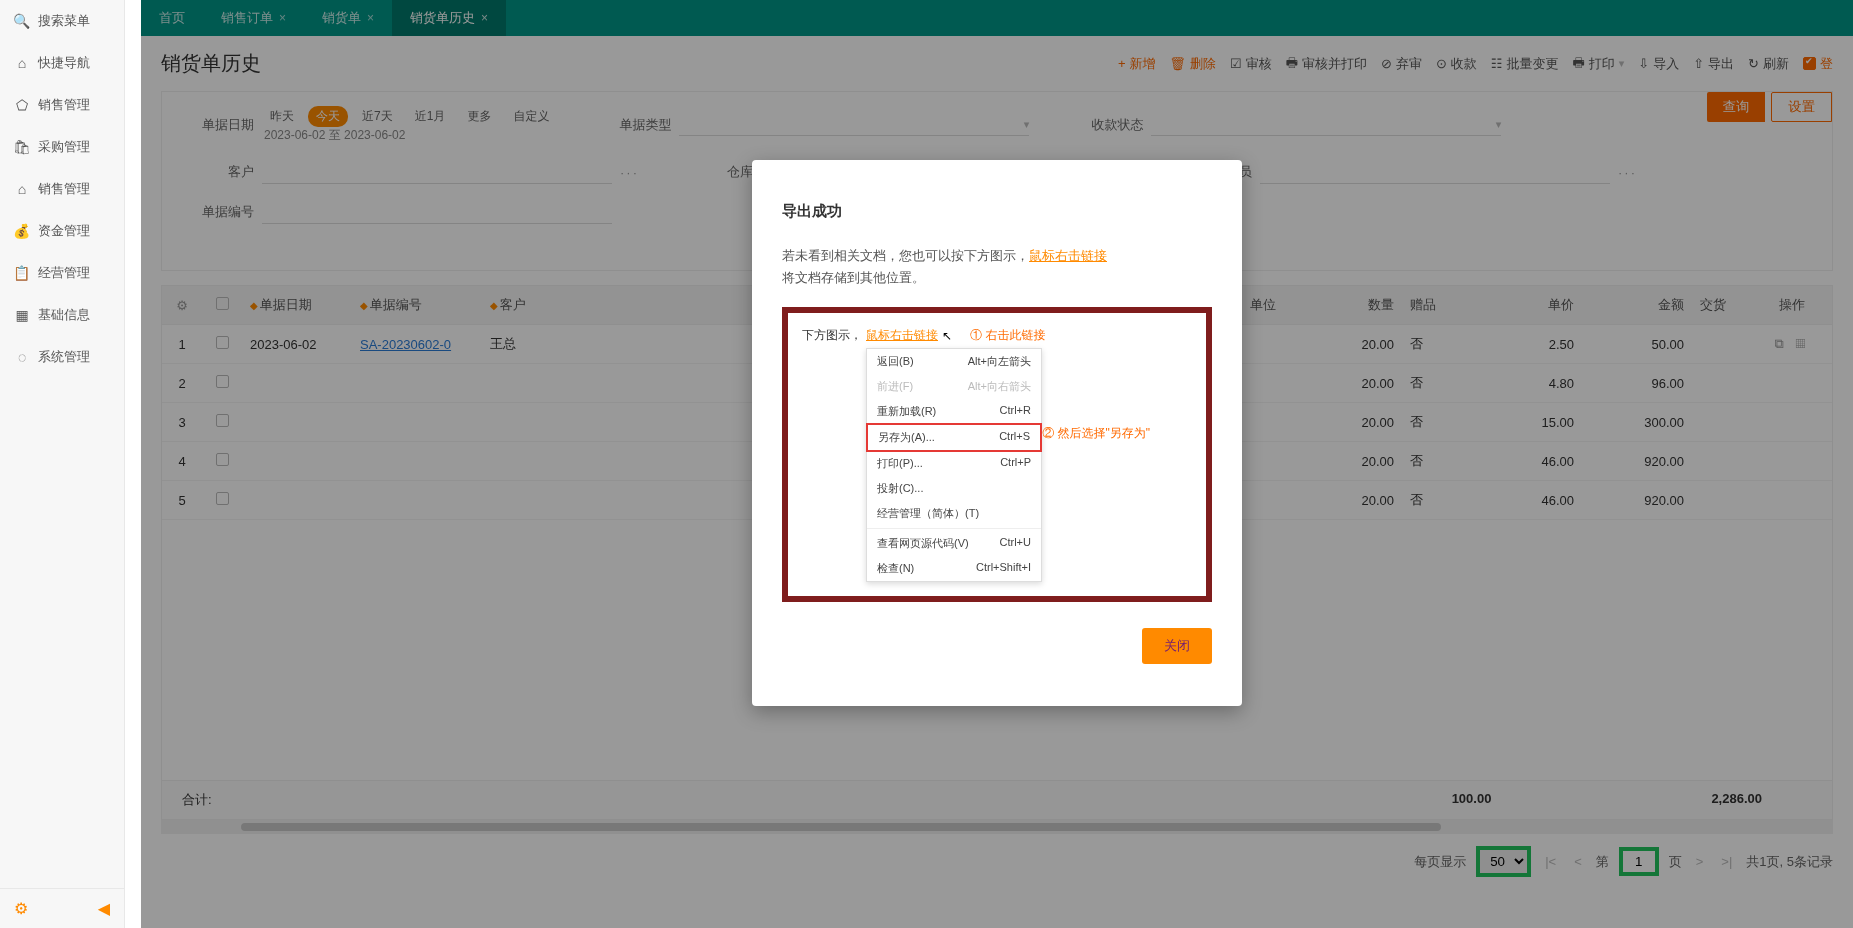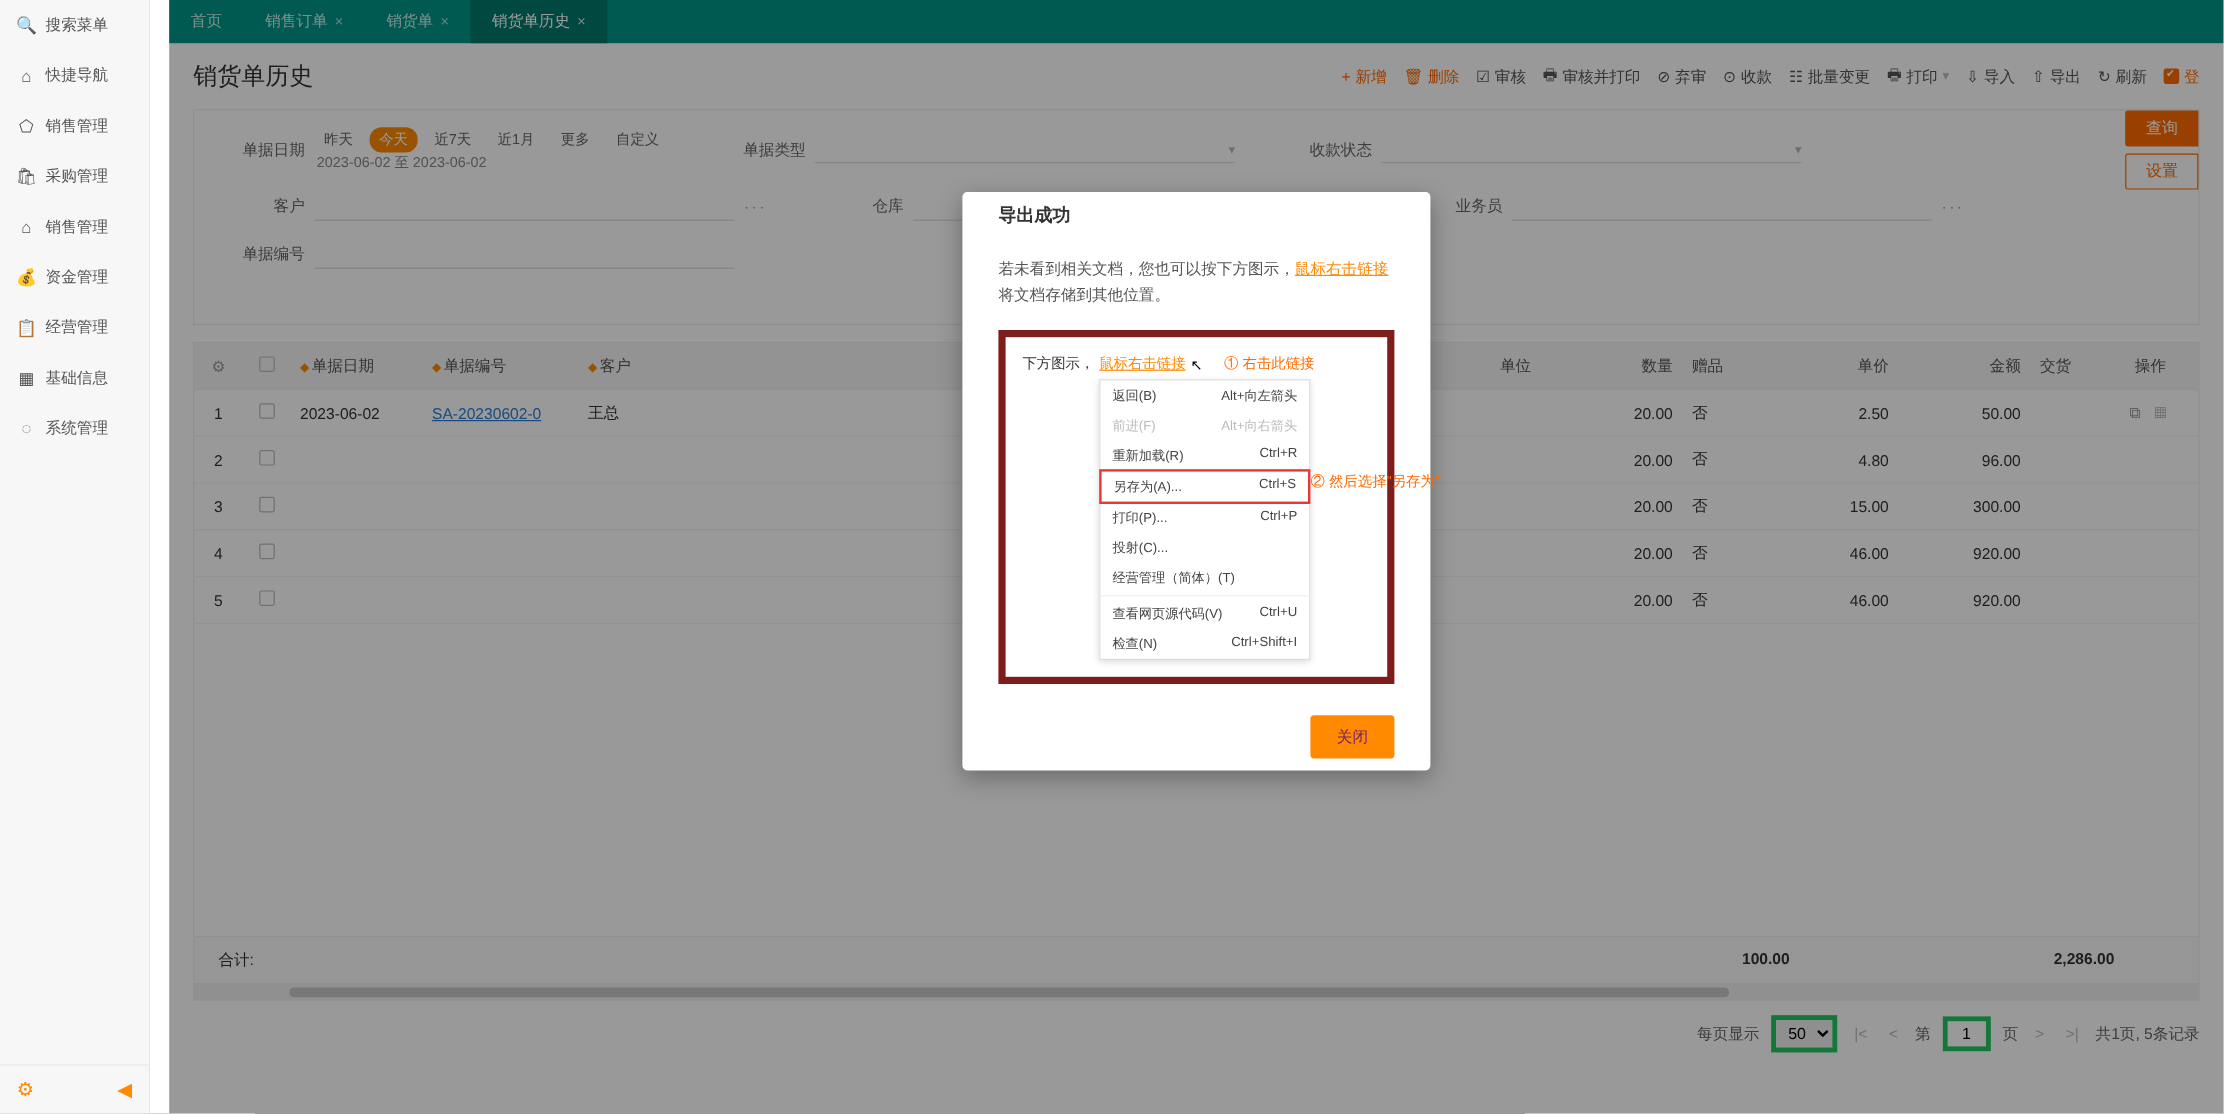--- a/index.html
+++ b/index.html
@@ -37,21 +37,21 @@
     .filter-label { width: 74px; text-align: right; color: #666; font-size: 13px; }
     .date-chips { display: flex; gap: 6px; align-items: center; font-size: 12px; }
     .chip { padding: 2px 8px; border-radius: 10px; cursor: pointer; color: #666; }
     .chip.active { background: #ff8a00; color: #fff; }
     .date-range { color: #888; font-size: 12px; margin-left: 2px; }
     .input-line { border: none; border-bottom: 1px solid #ddd; width: 350px; padding: 4px 0; outline: none; background: transparent; }
     .input-sm { width: 350px; }
     .dots { color: #999; cursor: pointer; letter-spacing: 2px; }
     .select-line { border: none; border-bottom: 1px solid #ddd; width: 350px; padding: 4px 0; background: transparent; color: #999; cursor: pointer; display: flex; justify-content: flex-end; }
     .caret { color: #bbb; font-size: 11px; }
-    .filter-actions { position: absolute; right: 0; top: 0; display: flex; flex-direction: column; gap: 6px; }
+    .filter-actions { position: absolute; right: 0; top: 0; display: flex; flex-direction: row; gap: 6px; }
     .btn-query { background: #ff6a00; color: #fff; border: none; padding: 6px 16px; cursor: pointer; border-radius: 2px 0 0 2px; }
     .btn-settings { background: #fff; color: #ff6a00; border: 1px solid #ff6a00; padding: 5px 16px; cursor: pointer; border-radius: 2px 0 0 2px; }
     
     
     .table-wrap { margin: 14px 20px 0; border: 1px solid #eee; }
     table { width: 100%; border-collapse: collapse; font-size: 13px; }
     th { background: #f5f5f5; padding: 10px 8px; text-align: left; color: #555; border-bottom: 1px solid #eee; font-weight: normal; white-space: nowrap; }
     th.num, td.num { text-align: right; }
     th.ctr, td.ctr { text-align: center; }
     td { padding: 10px 8px; border-bottom: 1px solid #f3f3f3; white-space: nowrap; }
@@ -69,21 +69,21 @@
     .hscroll-thumb { position: absolute; left: 80px; width: 1200px; height: 8px; top: 3px; background: #c8c8c8; border-radius: 4px; }
     
     
     .pager { display: flex; justify-content: flex-end; align-items: center; gap: 10px; padding: 12px 20px; font-size: 13px; color: #666; }
     .pager select, .pager input { border: 4px solid #22c55e; padding: 3px 6px; }
     .pager input { width: 40px; text-align: center; }
     .pg-btn { color: #bbb; cursor: pointer; padding: 2px 4px; }
     
     
     .overlay { position: absolute; inset: 0; background: rgba(0,0,0,.4); display: flex; align-items: flex-start; justify-content: center; padding-top: 160px; }
-    .modal { width: 390px; background: #fff; border-radius: 4px; box-shadow: 0 6px 20px rgba(0,0,0,.3); padding: 10px 30px; }
+    .modal { width: 490px; background: #fff; border-radius: 4px; box-shadow: 0 6px 20px rgba(0,0,0,.3); padding: 42px 30px; }
     .modal-title { font-size: 15px; font-weight: bold; margin-bottom: 24px; }
     .modal-text { font-size: 13px; color: #555; line-height: 1.7; margin-bottom: 18px; }
     .modal-link { color: #ff8a00; text-decoration: underline; cursor: pointer; }
     .diagram { border: 6px solid #7f1d1d; padding: 14px; position: relative; font-size: 12px; }
     .diagram-l1 { display: flex; align-items: center; gap: 4px; }
     .step-badge { color: #ff6a00; font-size: 12px; margin-left: 14px; }
     .step-badge2 { color: #ff6a00; font-size: 12px; position: absolute; right: -110px; top: 0; }
     .ctxmenu { margin-left: 64px; margin-top: 4px; border: 1px solid #ddd; width: 176px; background: #fff; box-shadow: 0 2px 6px rgba(0,0,0,.15); font-size: 11px; color: #444; }
     .ctx-row { display: flex; justify-content: space-between; padding: 5px 10px; }
     .ctx-row.disabled { color: #bbb; }

